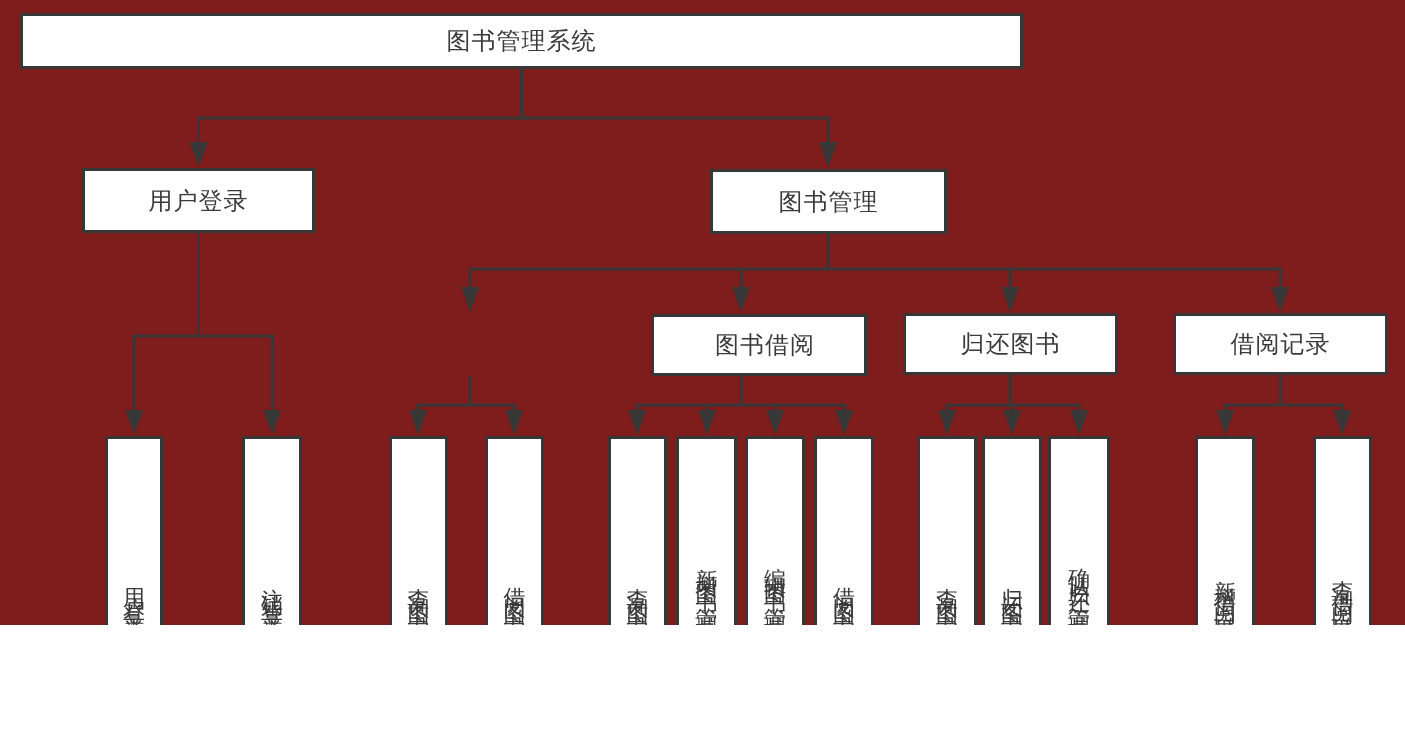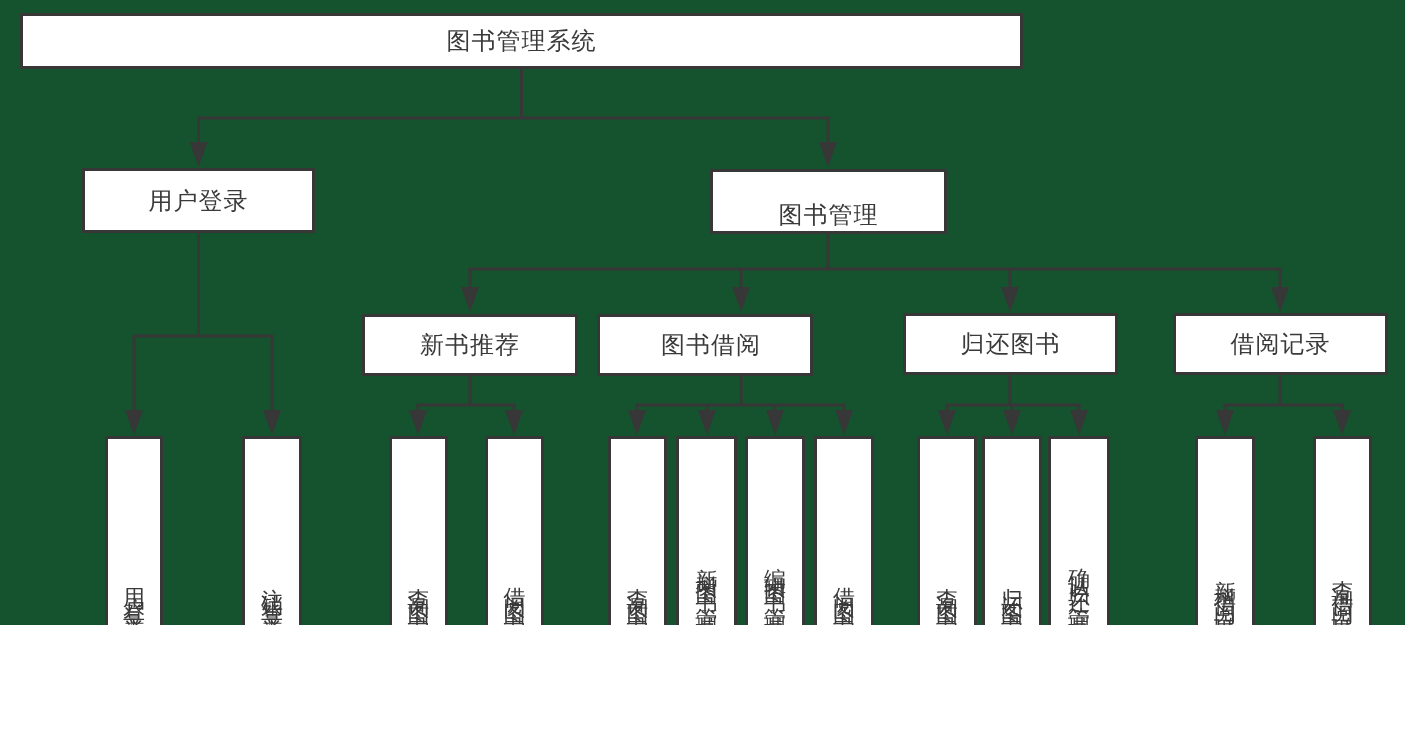--- a/index.html
+++ b/index.html
@@ -5,21 +5,21 @@
   html, body {
     margin: 0;
     padding: 0;
     background: #ffffff;
     font-family: "Liberation Sans", "DejaVu Sans", sans-serif;
   }
   #canvas {
     position: relative;
     width: 1405px;
     height: 625px;
-    background: #14532d;
+    background: #7f1d1d;
     overflow: hidden;
   }
   #connectors {
     position: absolute;
     left: 0; top: 0;
     width: 1405px;
     height: 747px;
   }
   .node {
     position: absolute;
@@ -135,28 +135,25 @@
     </g>
   </svg>
 
   <div class="node h" style="left:20px; top:13px; width:1003px; height:56px;">
     <span>图书管理系统</span>
   </div>
 
   <div class="node h" style="left:82px; top:168px; width:233px; height:65px;">
     <span>用户登录</span>
   </div>
-  <div class="node h" style="left:710px; top:169px; width:237px; height:65px;align-items:flex-end;">
+  <div class="node h" style="left:710px; top:169px; width:237px; height:65px;">
     <span>图书管理</span>
   </div>
 
-  <div class="node h" style="left:362px; top:314px; width:216px; height:62px;">
-    <span>新书推荐</span>
-  </div>
-  <div class="node h" style="left:597px; top:314px; width:216px; height:62px;padding-left:12px;">
+  <div class="node h" style="left:651px; top:314px; width:216px; height:62px;padding-left:12px;">
     <span>图书借阅</span>
   </div>
   <div class="node h" style="left:903px; top:313px; width:215px; height:62px;">
     <span>归还图书</span>
   </div>
   <div class="node h" style="left:1173px; top:313px; width:215px; height:62px;">
     <span>借阅记录</span>
   </div>
 
   <div class="node v" style="left:105px; top:436px; width:58px; height:299px;">

